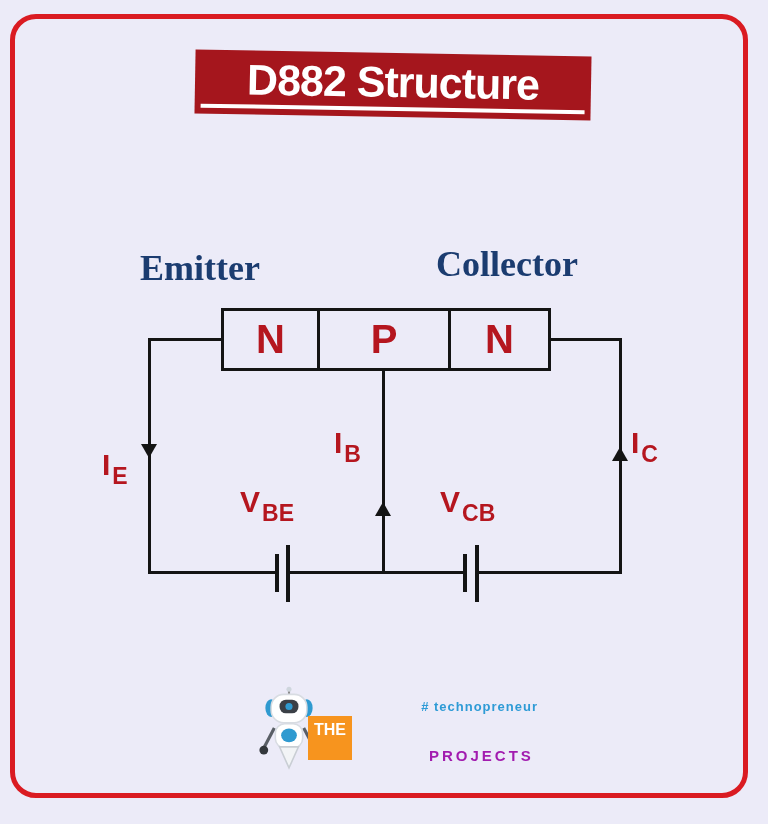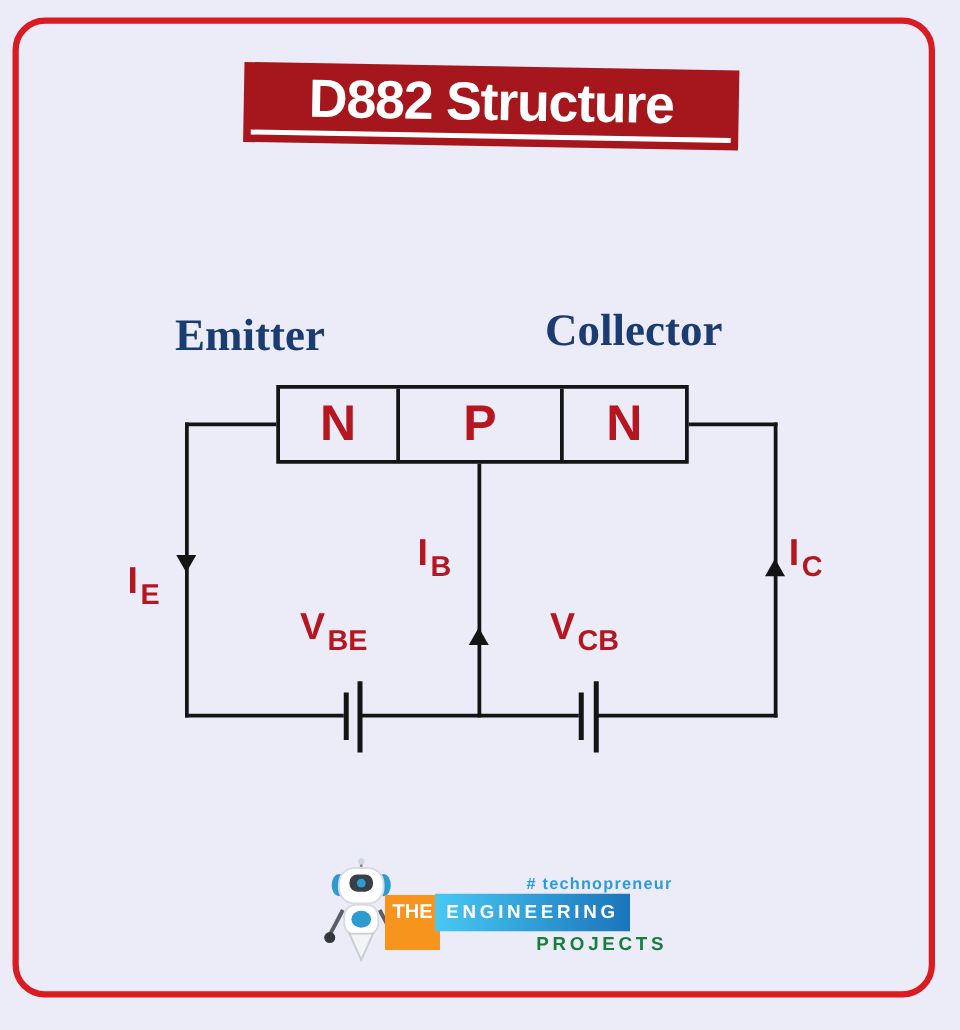--- a/index.html
+++ b/index.html
@@ -35,21 +35,21 @@
 
   
   .redlab{position:absolute;color:#b5161f;font-weight:bold;white-space:nowrap;}
   .redlab .main{font-size:30px;}
   .redlab .sub{font-size:23px;position:relative;top:9px;left:2px;}
 
   
   .tagline{position:absolute;left:388px;top:699px;width:118px;text-align:right;color:#2e9bd6;font-size:13px;font-weight:bold;letter-spacing:1px;margin-left:32px;}
   .the-box{position:absolute;left:308px;top:716px;height:44px;line-height:28px;padding:0 6px;background:#f7941e;color:#ffffff;font-weight:bold;font-size:16px;}
   .eng-box{position:absolute;left:348px;top:715px;height:30px;line-height:30px;padding:0 9px;background:linear-gradient(90deg,#47c9f2,#1b74bb);color:#ffffff;font-weight:bold;font-size:15px;letter-spacing:3px;}
-  .projects{position:absolute;left:429px;top:747px;color:#15803d;font-weight:bold;font-size:15px;letter-spacing:3px;font-family:"Liberation Sans",sans-serif;}
+  .projects{position:absolute;left:429px;top:747px;color:#a21caf;font-weight:bold;font-size:15px;letter-spacing:3px;font-family:"Liberation Sans",sans-serif;}
   .robot{position:absolute;left:256px;top:686px;}
 </style>
 </head>
 <body>
 
 <div class="canvas">
   <div class="frame"></div>
 
   <div class="banner">
     <div class="title">D882 Structure</div>
@@ -111,15 +111,14 @@
     <ellipse cx="47" cy="21" rx="5.5" ry="8.5" fill="#2f9ad0"></ellipse>
     <rect x="13" y="8" width="34" height="27" rx="12" fill="#ffffff" stroke="#d8dce2" stroke-width="1.5"></rect>
     <rect x="21" y="13" width="18" height="13" rx="6" fill="#3a3f46"></rect>
     <circle cx="30" cy="19.5" r="3.4" fill="#2f9ad0"></circle>
     <rect x="17" y="36" width="26" height="23" rx="9" fill="#ffffff" stroke="#d8dce2" stroke-width="1.5"></rect>
     <ellipse cx="30" cy="47" rx="7.5" ry="6.5" fill="#2f9ad0"></ellipse>
     <polygon points="21,58 39,58 30,78" fill="#f2f4f6" stroke="#c9ced4" stroke-width="1.5"></polygon>
   </svg>
   <div class="tagline"># technopreneur</div>
   <div class="the-box">THE</div>
-  <div class="eng-box">ENGINEERING</div>
   <div class="projects">PROJECTS</div>
 </div>
 
 </body></html>

